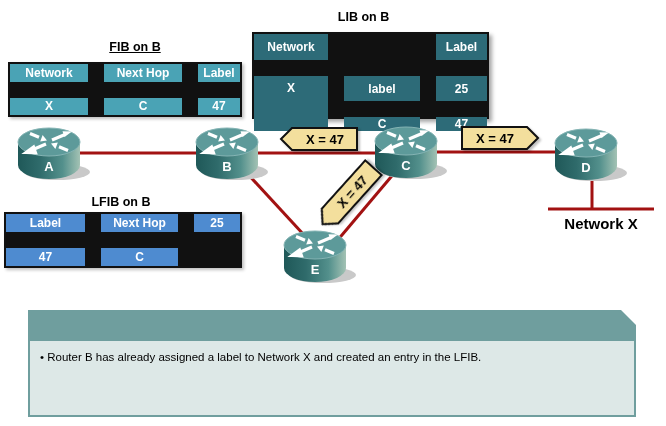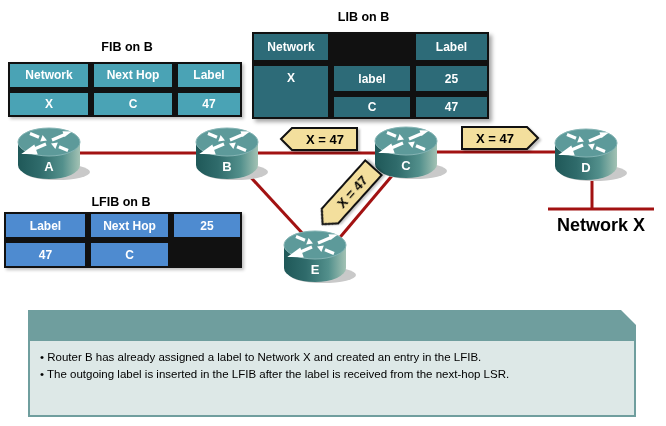--- a/index.html
+++ b/index.html
@@ -4,21 +4,21 @@
 <style>
   html,body{margin:0;padding:0;background:#fff;}
   #stage{
     position:relative;width:666px;height:426px;background:#fff;overflow:hidden;
     font-family:"Liberation Sans", sans-serif;
   }
   .tbl-title{
     position:absolute;text-align:center;font-size:12.5px;font-weight:bold;color:#000;
   }
   .grid-table{
-    position:absolute;display:grid;gap:6px;background:#111;border:2px solid #111;
+    position:absolute;display:grid;gap:16px;background:#111;border:2px solid #111;
     box-shadow:2px 2px 3px rgba(0,0,0,0.25);
   }
   .grid-table .cell{
     display:flex;align-items:center;justify-content:center;
     color:#fff;font-weight:bold;font-size:12px;
   }
   #fib-table{left:8px;top:62px;width:230px;height:51px;grid-template-columns:78px 78px 1fr;grid-template-rows:1fr 1fr;}
   #fib-table .cell{background:#4AA3B5;}
   #lib-table{left:252px;top:32px;width:233px;height:83px;grid-template-columns:74px 76px 1fr;grid-template-rows:26px 25px 1fr;box-shadow:3px 3px 4px rgba(0,0,0,0.35);}
   #lib-table .cell{background:#2D6B78;}
@@ -28,21 +28,21 @@
 
   #links{position:absolute;left:0;top:0;z-index:1;}
   .router{position:absolute;width:76px;height:56px;z-index:2;}
   .arrow-label{position:absolute;width:80px;height:26px;z-index:3;filter:drop-shadow(2px 2px 1px rgba(0,0,0,0.25));}
   #arrow-to-b{left:279px;top:126px;}
   #arrow-to-d{left:460px;top:125px;}
   #arrow-to-e{left:308px;top:183px;transform:rotate(-48deg);}
   .arrow-label text{font-family:"Liberation Sans", sans-serif;font-size:13px;font-weight:bold;fill:#000;}
 
   #network-x-label{position:absolute;left:548px;top:215px;width:106px;text-align:center;
-    font-size:18px;font-weight:bold;color:#000;z-index:2;}
+    font-size:15px;font-weight:bold;color:#000;z-index:2;}
 
   #note-box{position:absolute;left:28px;top:310px;width:608px;z-index:2;}
   #note-band{height:31px;background:#6F9E9E;
     clip-path:polygon(0 0, calc(100% - 15px) 0, 100% 15px, 100% 100%, 0 100%);}
   #note-body{height:62px;background:#DDE8E7;border:2px solid #6F9E9E;border-top:none;
     padding:8px 0 4px 10px;}
   .note-line{font-size:11.5px;line-height:17px;color:#000;}
   .note-line::before{content:"• ";}
 
   .router text{font-family:"Liberation Sans", sans-serif;}
@@ -66,21 +66,21 @@
   <svg id="links" width="666" height="426">
     <line x1="52" y1="153" x2="230" y2="153" stroke="#A21212" stroke-width="3"></line>
     <line x1="230" y1="153" x2="409" y2="153" stroke="#A21212" stroke-width="3"></line>
     <line x1="409" y1="152" x2="589" y2="152" stroke="#A21212" stroke-width="3"></line>
     <line x1="233" y1="158" x2="316" y2="248" stroke="#A21212" stroke-width="3"></line>
     <line x1="407" y1="158" x2="331" y2="248" stroke="#A21212" stroke-width="3"></line>
     <line x1="592" y1="168" x2="592" y2="209" stroke="#A21212" stroke-width="3"></line>
     <line x1="548" y1="209" x2="654" y2="209" stroke="#A21212" stroke-width="3"></line>
   </svg>
 
-  <div class="tbl-title" style="left:12px;top:40px;width:230px;">FIB on B</div>
+  <div class="tbl-title" style="left:20px;top:40px;width:230px;text-decoration:underline;">FIB on B</div>
   <div id="fib-table" class="grid-table">
     <div class="cell">Network</div>
     <div class="cell">Next Hop</div>
     <div class="cell">Label</div>
     <div class="cell">X</div>
     <div class="cell">C</div>
     <div class="cell">47</div>
   </div>
 
   <div class="tbl-title" style="left:247px;top:10px;width:233px;">LIB on B</div>
@@ -200,17 +200,16 @@
     <polygon points="2,13 13,2 78,2 78,24 13,24" fill="#F3DF9D" stroke="#111" stroke-width="2"></polygon>
     <text x="46" y="17.5" text-anchor="middle">X = 47</text>
   </svg>
 
   <div id="network-x-label">Network X</div>
 
   <div id="note-box">
     <div id="note-band"></div>
     <div id="note-body">
       <div class="note-line">Router B has already assigned a label to Network X and created an entry in the LFIB.</div>
-      <div class="note-line">The outgoing label is inserted in the LFIB after the label is received from the next-hop LSR.</div>
     </div>
   </div>
 
 </div>
 
 </body></html>

